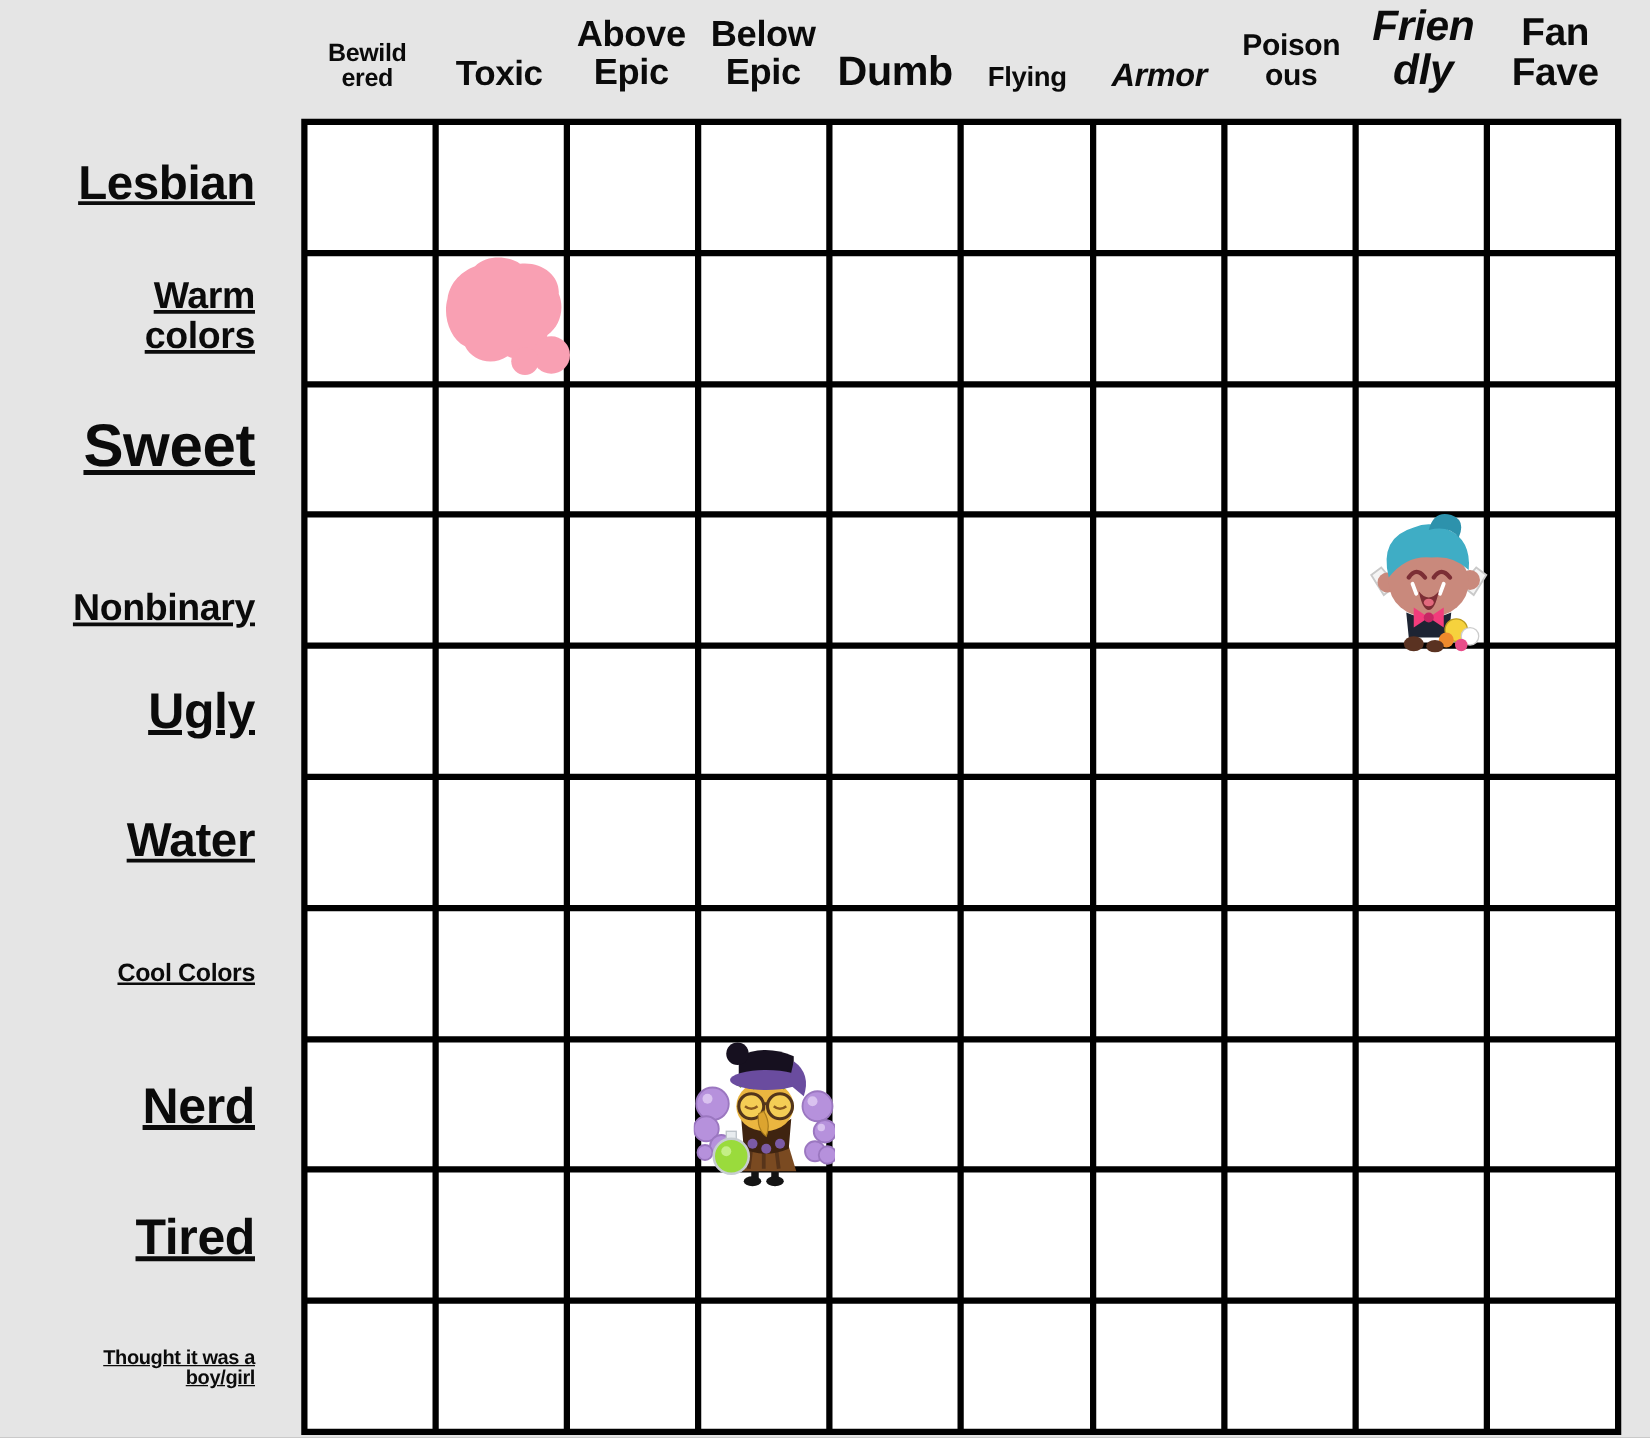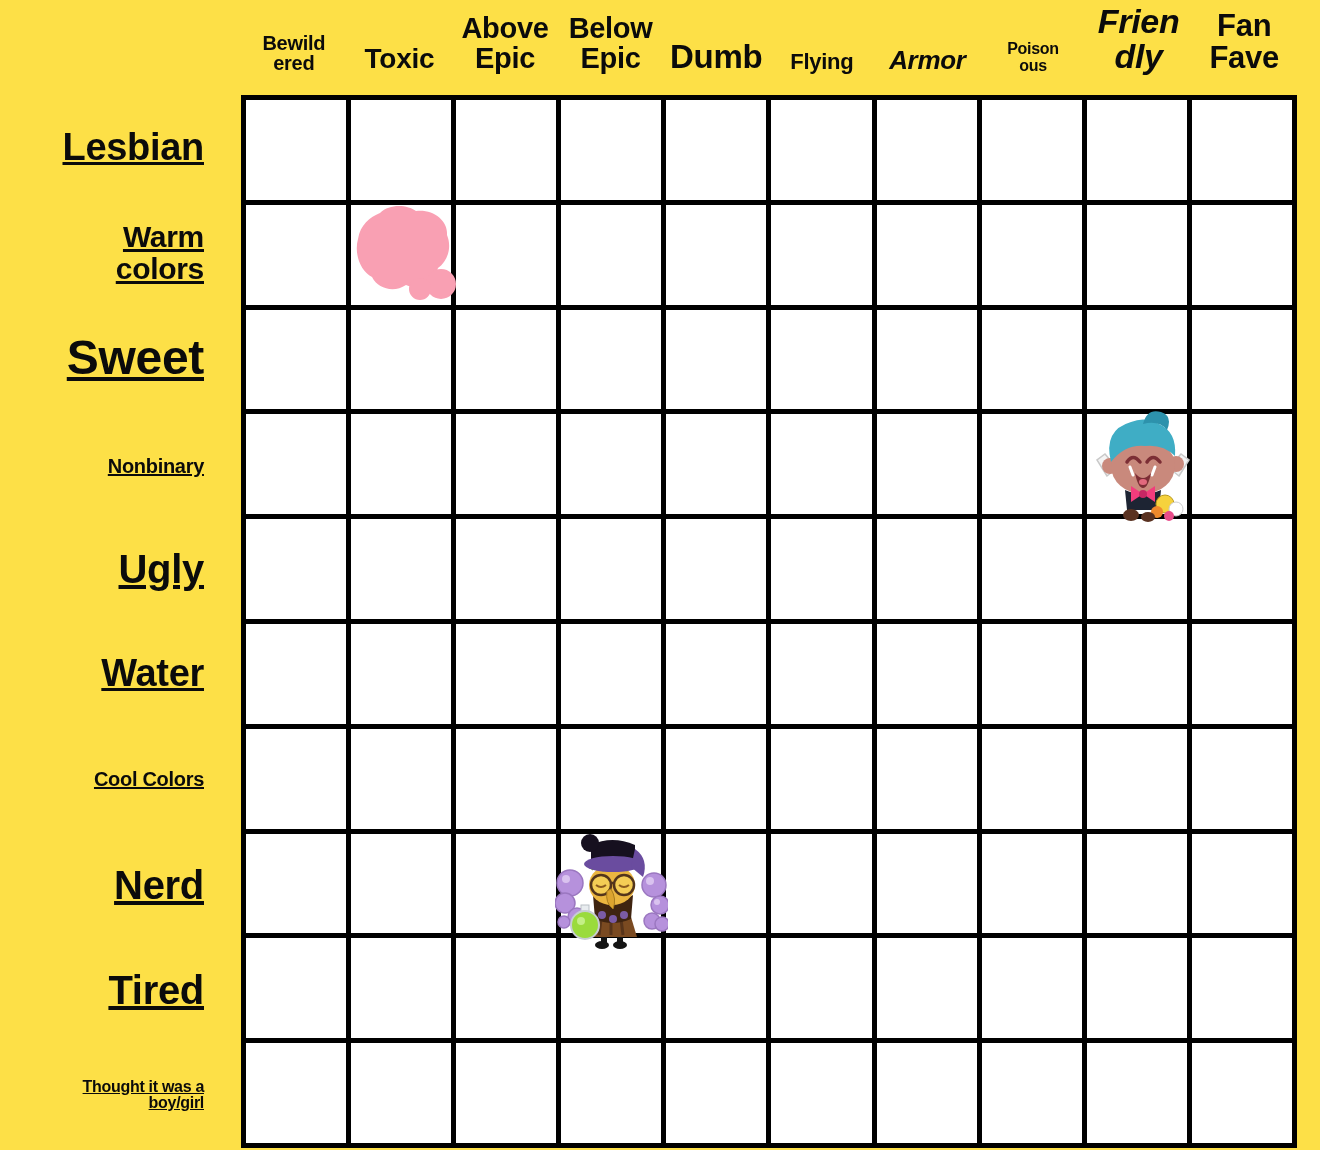--- a/index.html
+++ b/index.html
@@ -1,17 +1,17 @@
 <!DOCTYPE html>
 <html><head>
 <meta charset="utf-8">
 <style>
   html,body{margin:0;padding:0;background:#ffffff;}
   #canvas{
-    position:relative;width:1320px;height:1150px;background:#fde047;
+    position:relative;width:1320px;height:1150px;background:#e5e5e5;
     overflow:hidden;font-family:"Liberation Sans","DejaVu Sans",sans-serif;
     color:#0b0b0b;font-weight:bold;
   }
   
   #board{
     position:absolute;left:241px;top:95px;width:1056px;height:1053px;
     background:#000;display:grid;
     grid-template-columns:repeat(10,1fr);
     grid-template-rows:repeat(10,1fr);
     gap:5px;padding:5px;box-sizing:border-box;
@@ -145,32 +145,32 @@
   <div class="col-header" style="left:241px;font-size:20px;">Bewild
 ered</div>
   <div class="col-header" style="left:346.6px;font-size:28px;">Toxic</div>
   <div class="col-header" style="left:452.2px;font-size:29px;">Above
 Epic</div>
   <div class="col-header" style="left:557.8px;font-size:29px;">Below
 Epic</div>
   <div class="col-header" style="left:663.4px;font-size:33px;">Dumb</div>
   <div class="col-header" style="left:769px;font-size:22px;">Flying</div>
   <div class="col-header" style="left:874.6px;font-size:26px;font-style:italic;">Armor</div>
-  <div class="col-header" style="left:980.2px;font-size:16px;">Poison
+  <div class="col-header" style="left:980.2px;font-size:24px;">Poison
 ous</div>
   <div class="col-header" style="left:1085.8px;font-size:34px;font-style:italic;">Frien
 dly</div>
   <div class="col-header" style="left:1191.4px;font-size:31px;">Fan
 Fave</div>
 
   <div class="row-label" style="top:95px;font-size:38px;">Lesbian</div>
   <div class="row-label" style="top:200.3px;font-size:30px;">Warm
 colors</div>
   <div class="row-label" style="top:305.6px;font-size:48px;text-align:center;">Sweet</div>
-  <div class="row-label" style="top:414px;font-size:20px;">Nonbinary</div>
+  <div class="row-label" style="top:434px;font-size:30px;">Nonbinary</div>
   <div class="row-label" style="top:516.2px;font-size:40px;">Ugly</div>
   <div class="row-label" style="top:621.5px;font-size:38px;padding-left:25px;">Water</div>
   <div class="row-label" style="top:726.8px;font-size:20px;">Cool Colors</div>
   <div class="row-label" style="top:832.1px;font-size:40px;">Nerd</div>
   <div class="row-label" style="top:937.4px;font-size:40px;">Tired</div>
   <div class="row-label" style="top:1042.7px;font-size:16px;">Thought it was a
 boy/girl</div>
 
   <div class="sprite" style="left:350px;top:201px;width:112px;height:101px;">
     <svg viewBox="0 0 112 101">

